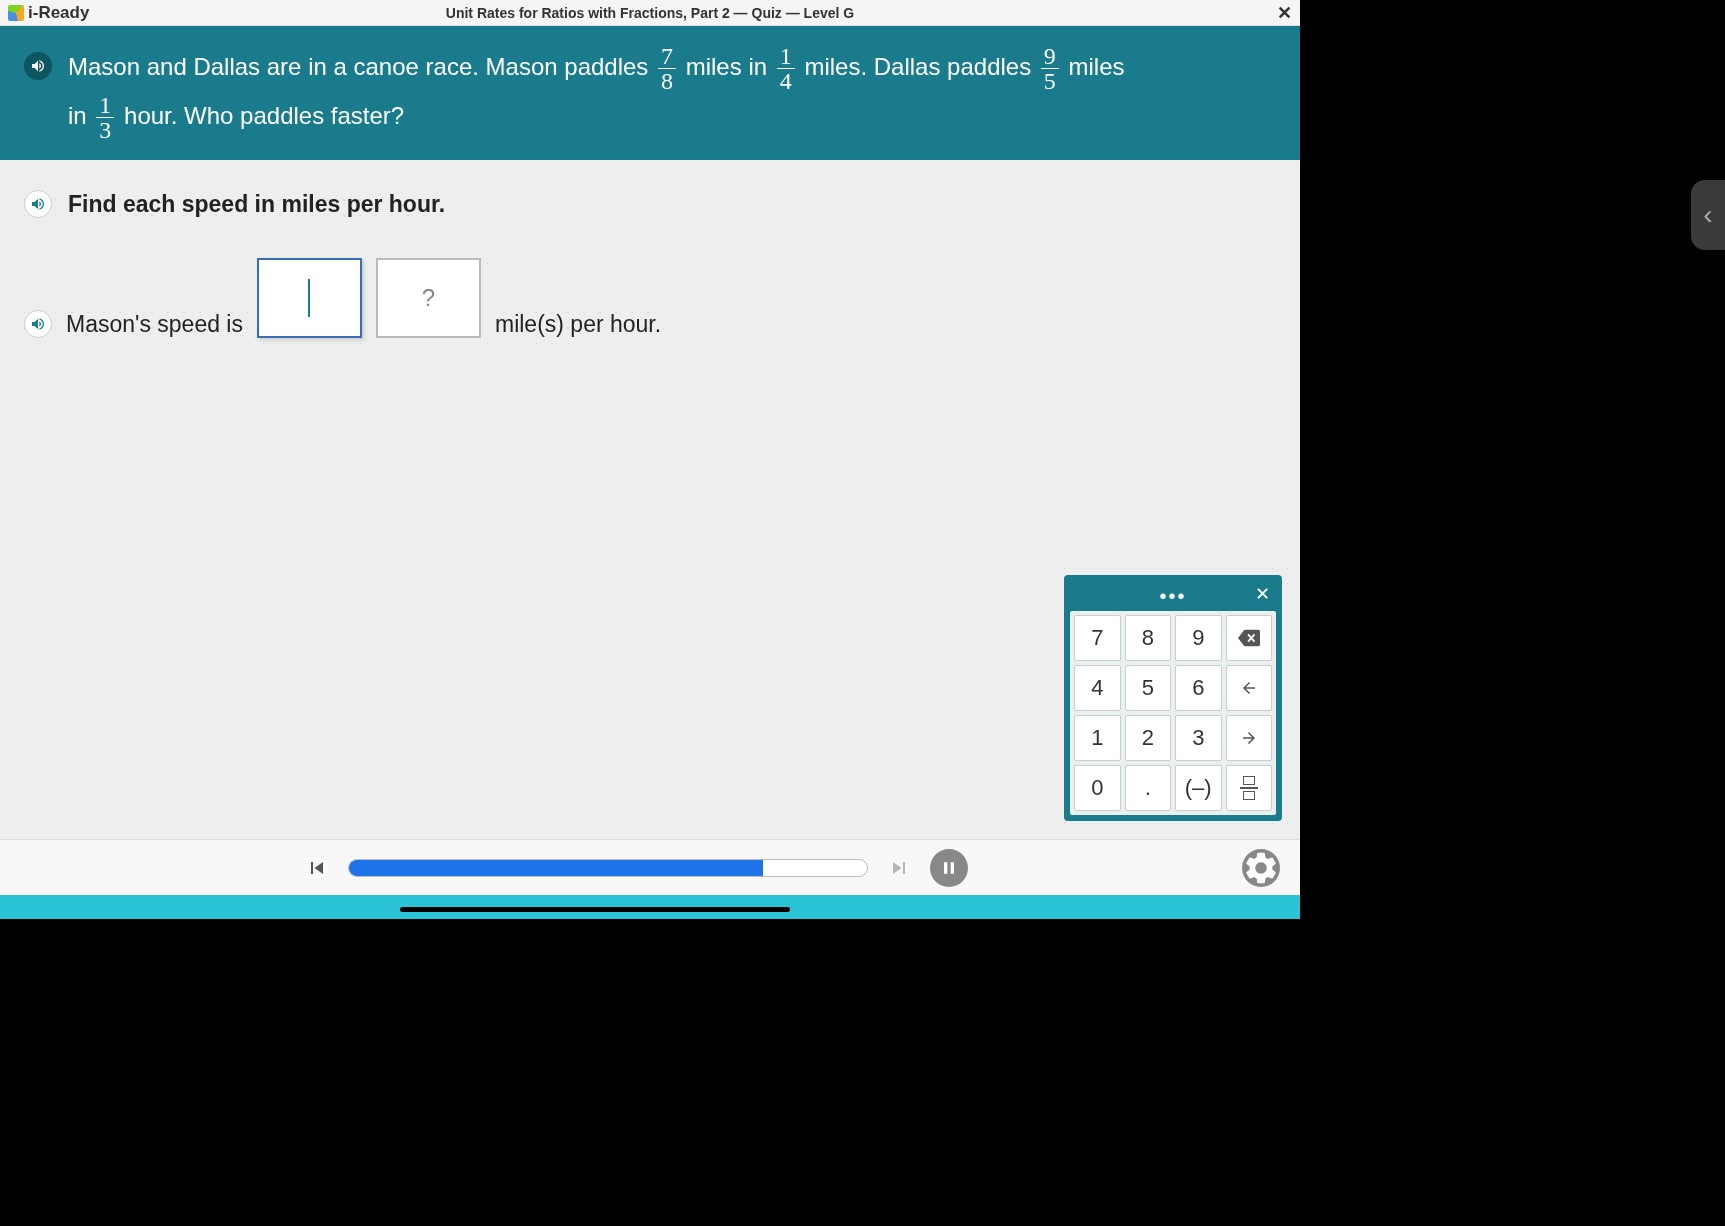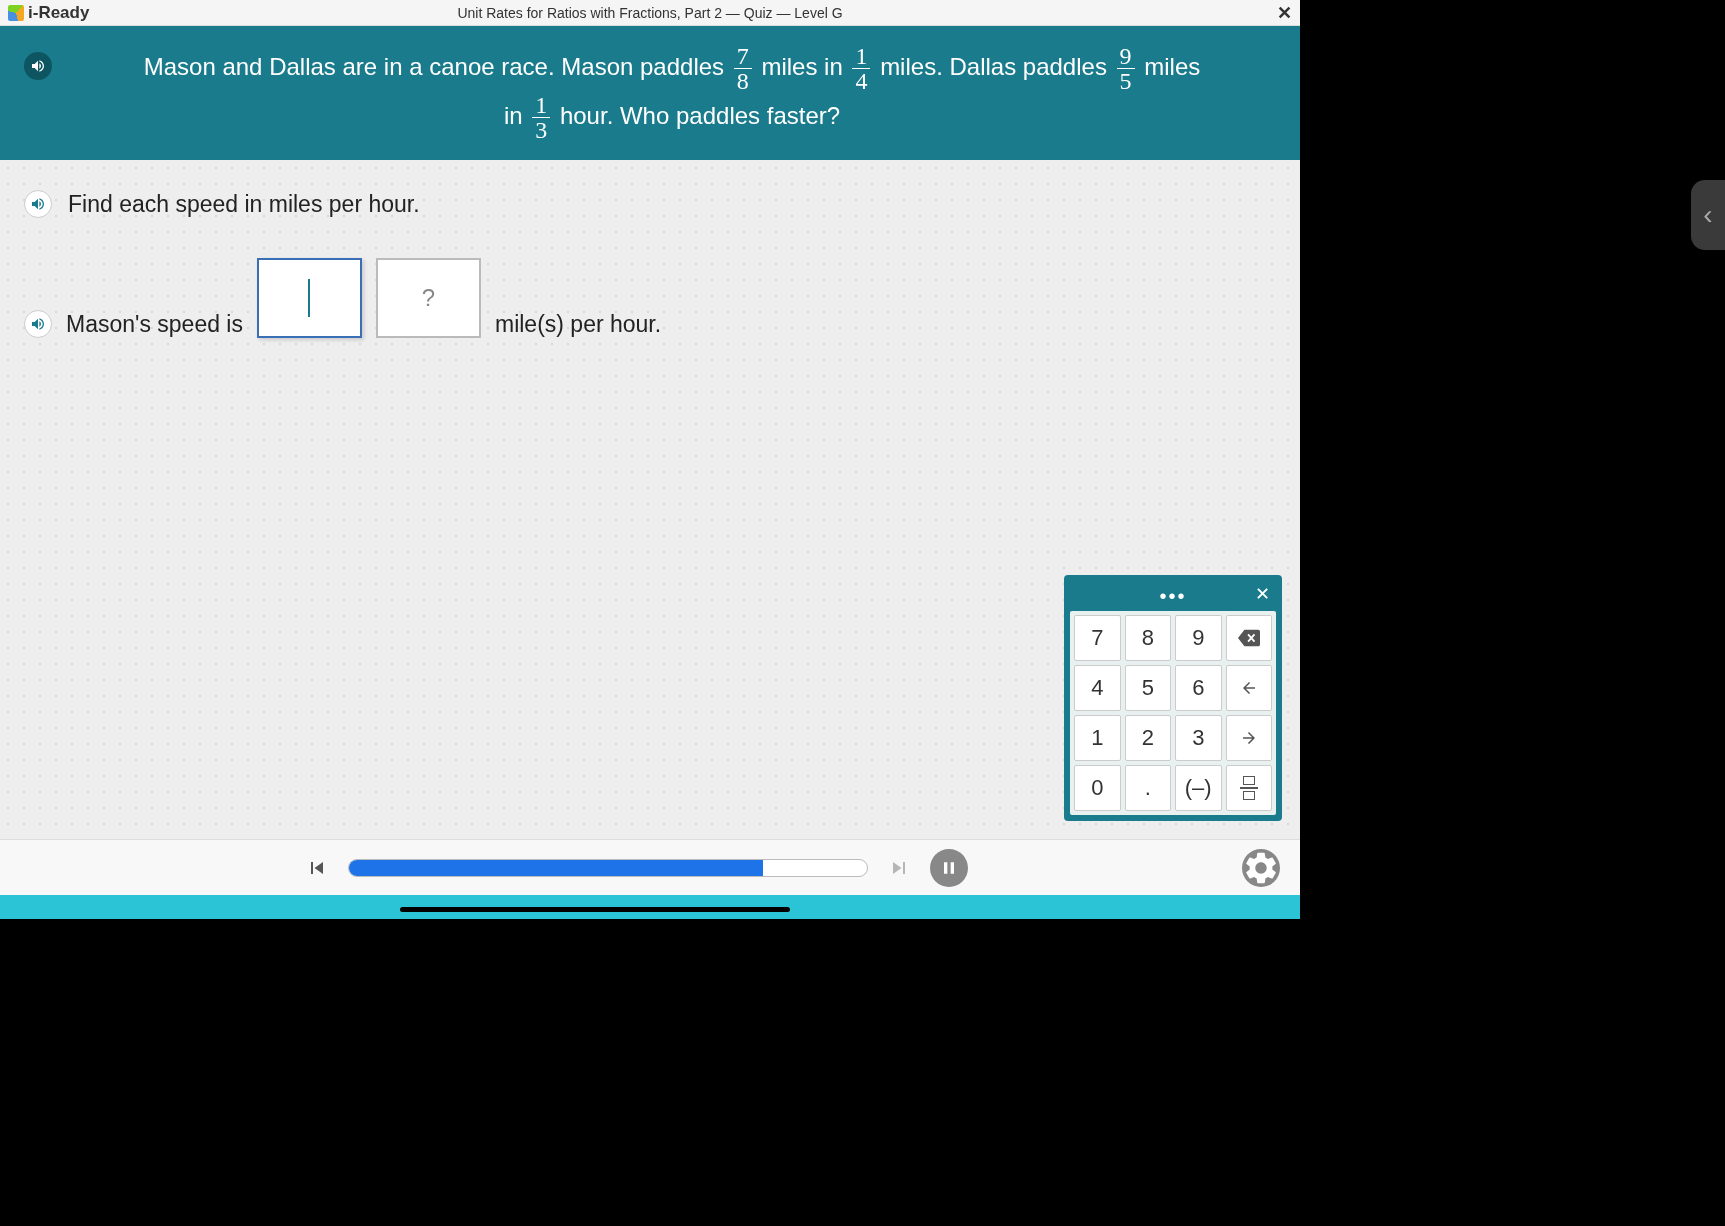--- a/index.html
+++ b/index.html
@@ -30,21 +30,21 @@
 .logo-cube {
   width: 16px; height: 16px;
   display: inline-block;
   background: conic-gradient(from 45deg, #f5a623 0 120deg, #4a90e2 120deg 240deg, #7ed321 240deg 360deg);
   border-radius: 2px;
 }
 .logo-text { font-weight: 700; font-size: 17px; color: #333; }
 .title-text {
   position: absolute;
   left: 50%; transform: translateX(-50%);
-  font-size: 14px; font-weight: 400; color: #333;
+  font-size: 14px; font-weight: 700; color: #333;
 }
 .close-x { margin-left: auto; font-size: 18px; font-weight: 700; color: #333; cursor: pointer; }
 
 .question-banner {
   background: #1a7b8c;
   color: #fff;
   padding: 18px 24px 18px 24px;
   font-size: 24px;
   line-height: 1.8;
   display: flex;
@@ -64,21 +64,21 @@
 .audio-btn-light {
   width: 28px; height: 28px;
   background: #fff;
   border: 1px solid #ccc;
   border-radius: 50%;
   display: flex; align-items: center; justify-content: center;
   flex-shrink: 0;
   cursor: pointer;
 }
 .audio-btn-light svg { width: 16px; height: 16px; fill: #1a7b8c; }
-.question-text { flex: 1; text-align: center; }
+.question-text { flex: 1; }
 .frac {
   display: inline-flex;
   flex-direction: column;
   align-items: center;
   vertical-align: middle;
   font-family: Georgia, 'Times New Roman', serif;
   line-height: 1;
   margin: 0 3px;
 }
 .frac .num { border-bottom: 1.5px solid currentColor; padding: 0 3px; }
@@ -89,21 +89,21 @@
   background-image: radial-gradient(circle, #d8d8d8 1px, transparent 1px);
   background-size: 16px 16px;
   padding: 30px 24px;
   height: calc(100% - 26px - 134px - 56px);
   position: relative;
 }
 .instruction-row {
   display: flex; align-items: center; gap: 16px;
   margin-bottom: 40px;
 }
-.instruction-text { font-size: 23px; font-weight: 400; color: #222; }
+.instruction-text { font-size: 23px; font-weight: 700; color: #222; }
 .answer-row {
   display: flex; align-items: flex-end; gap: 14px;
   font-size: 23px; color: #222;
 }
 .answer-box {
   width: 105px; height: 80px;
   background: #fff;
   border: 2px solid #bbb;
   display: flex; align-items: center; justify-content: center;
   font-size: 24px; color: #888;

